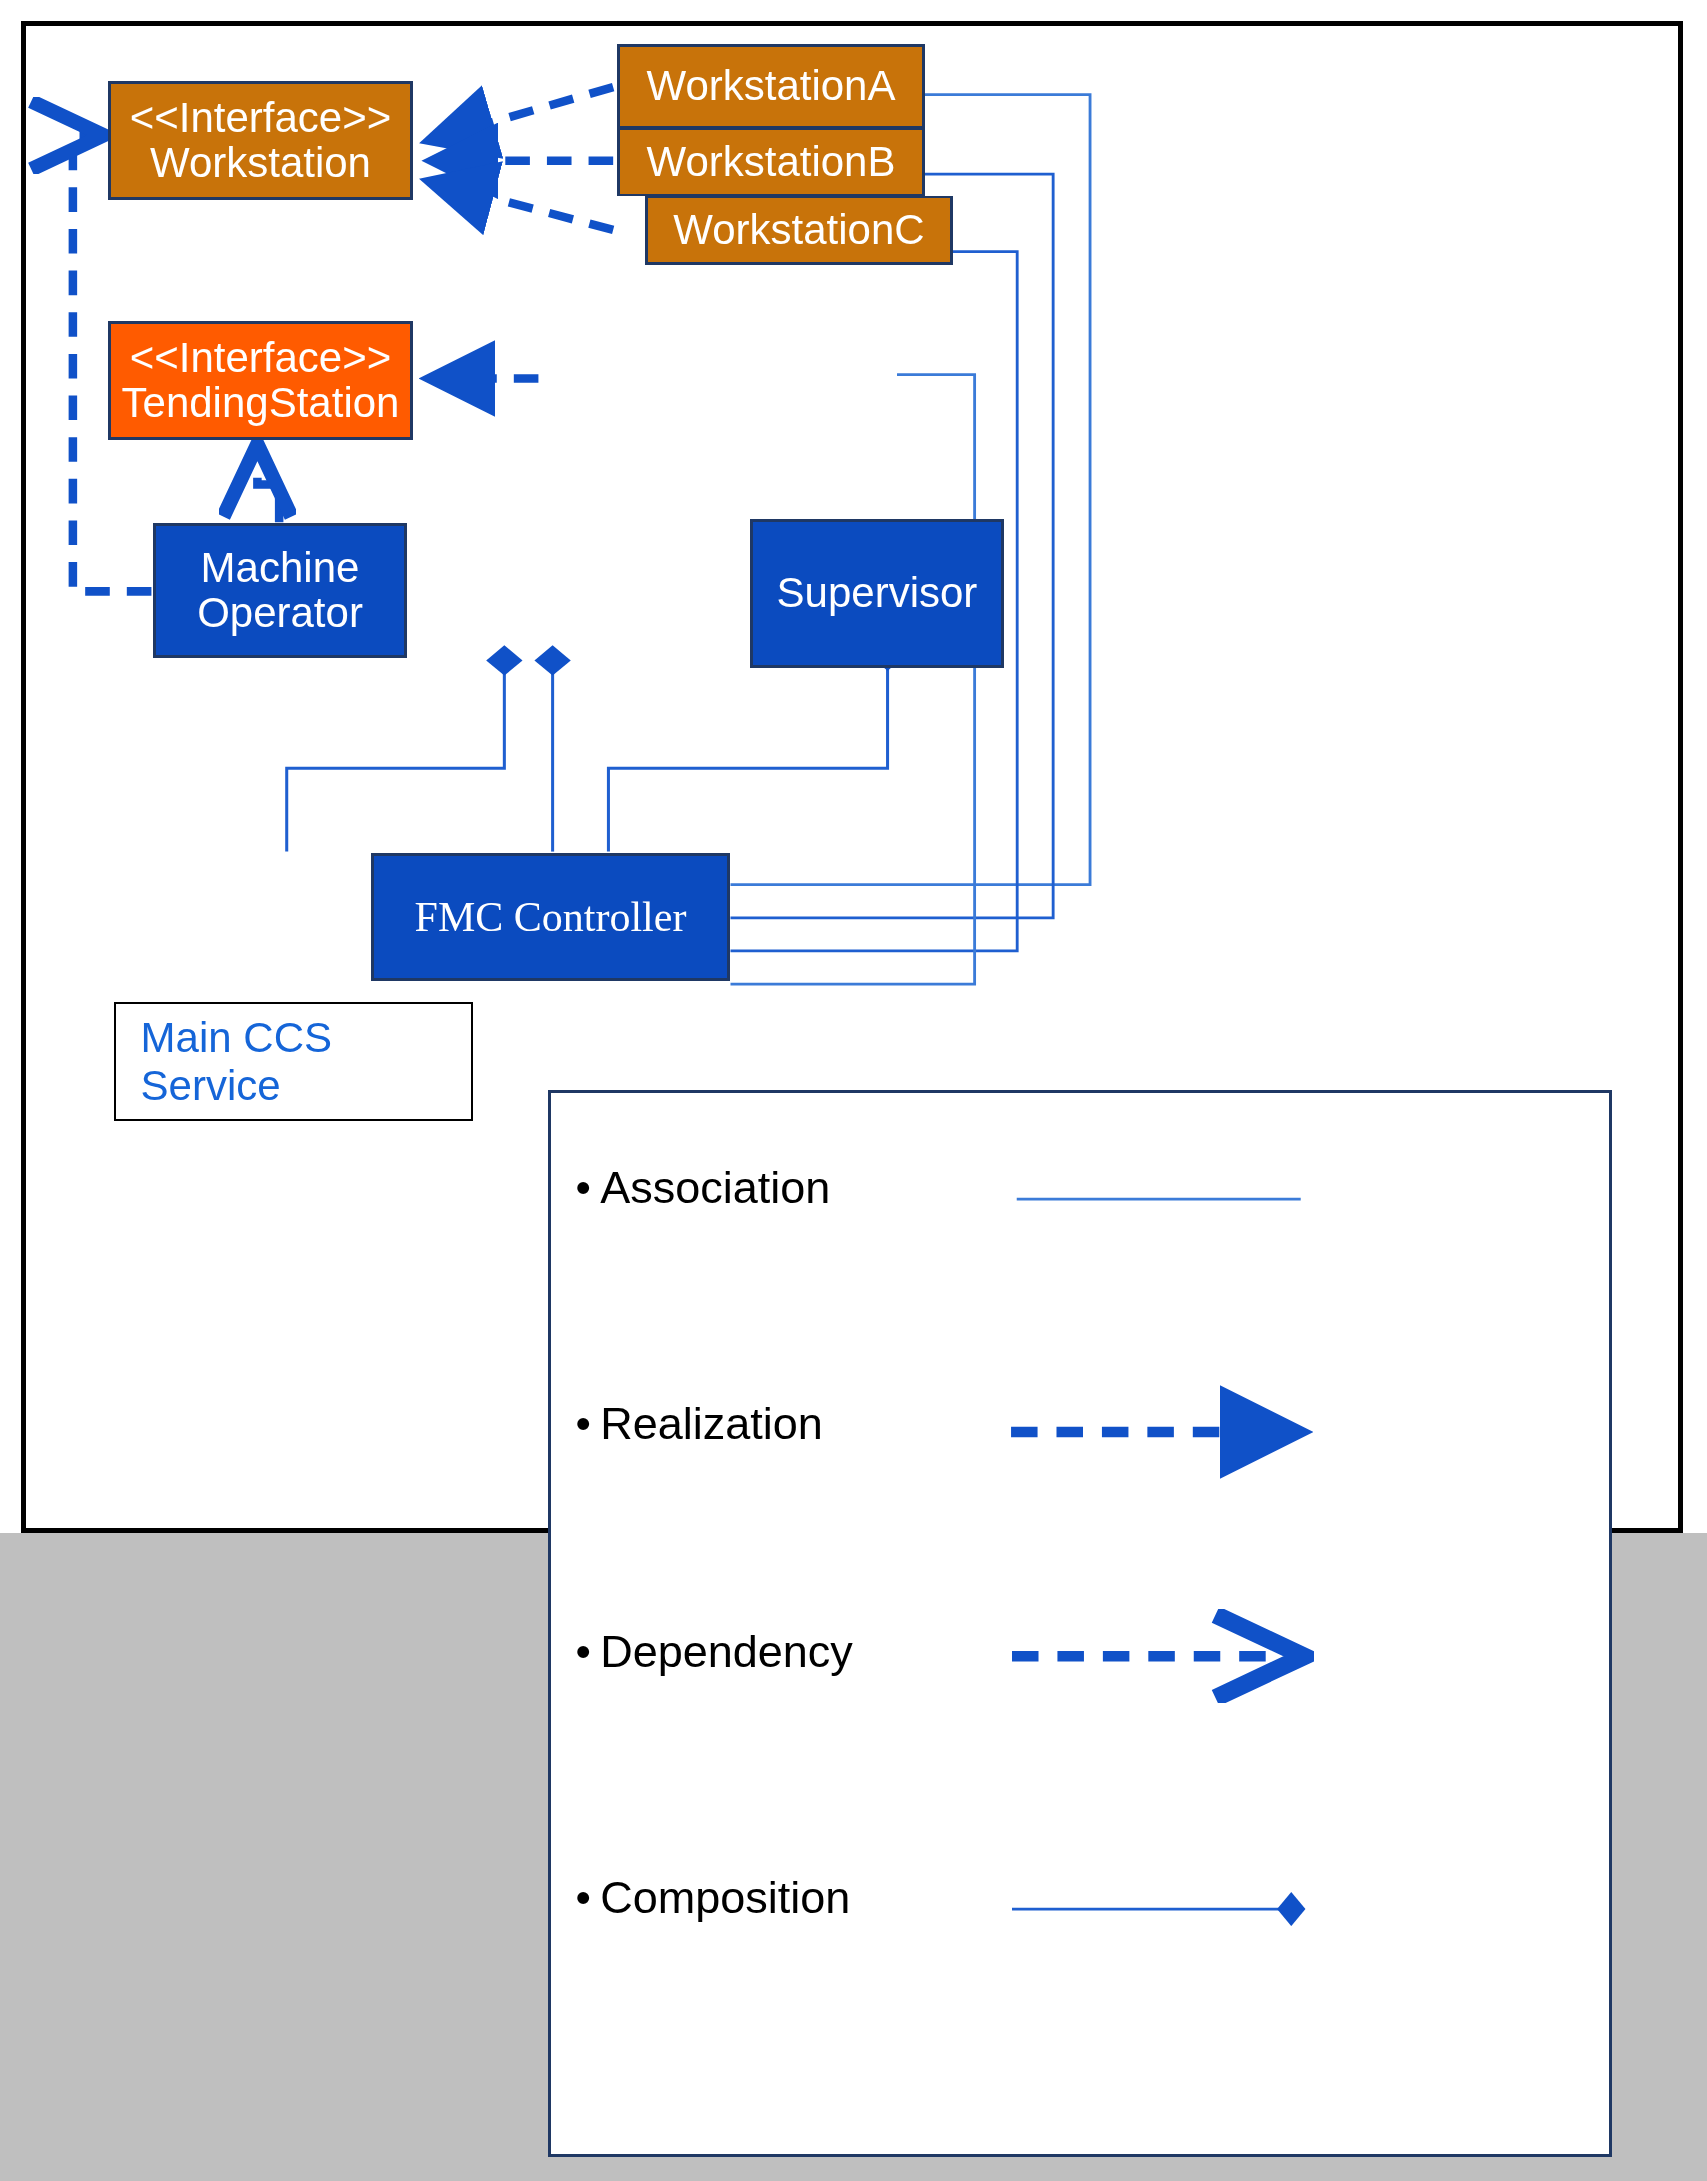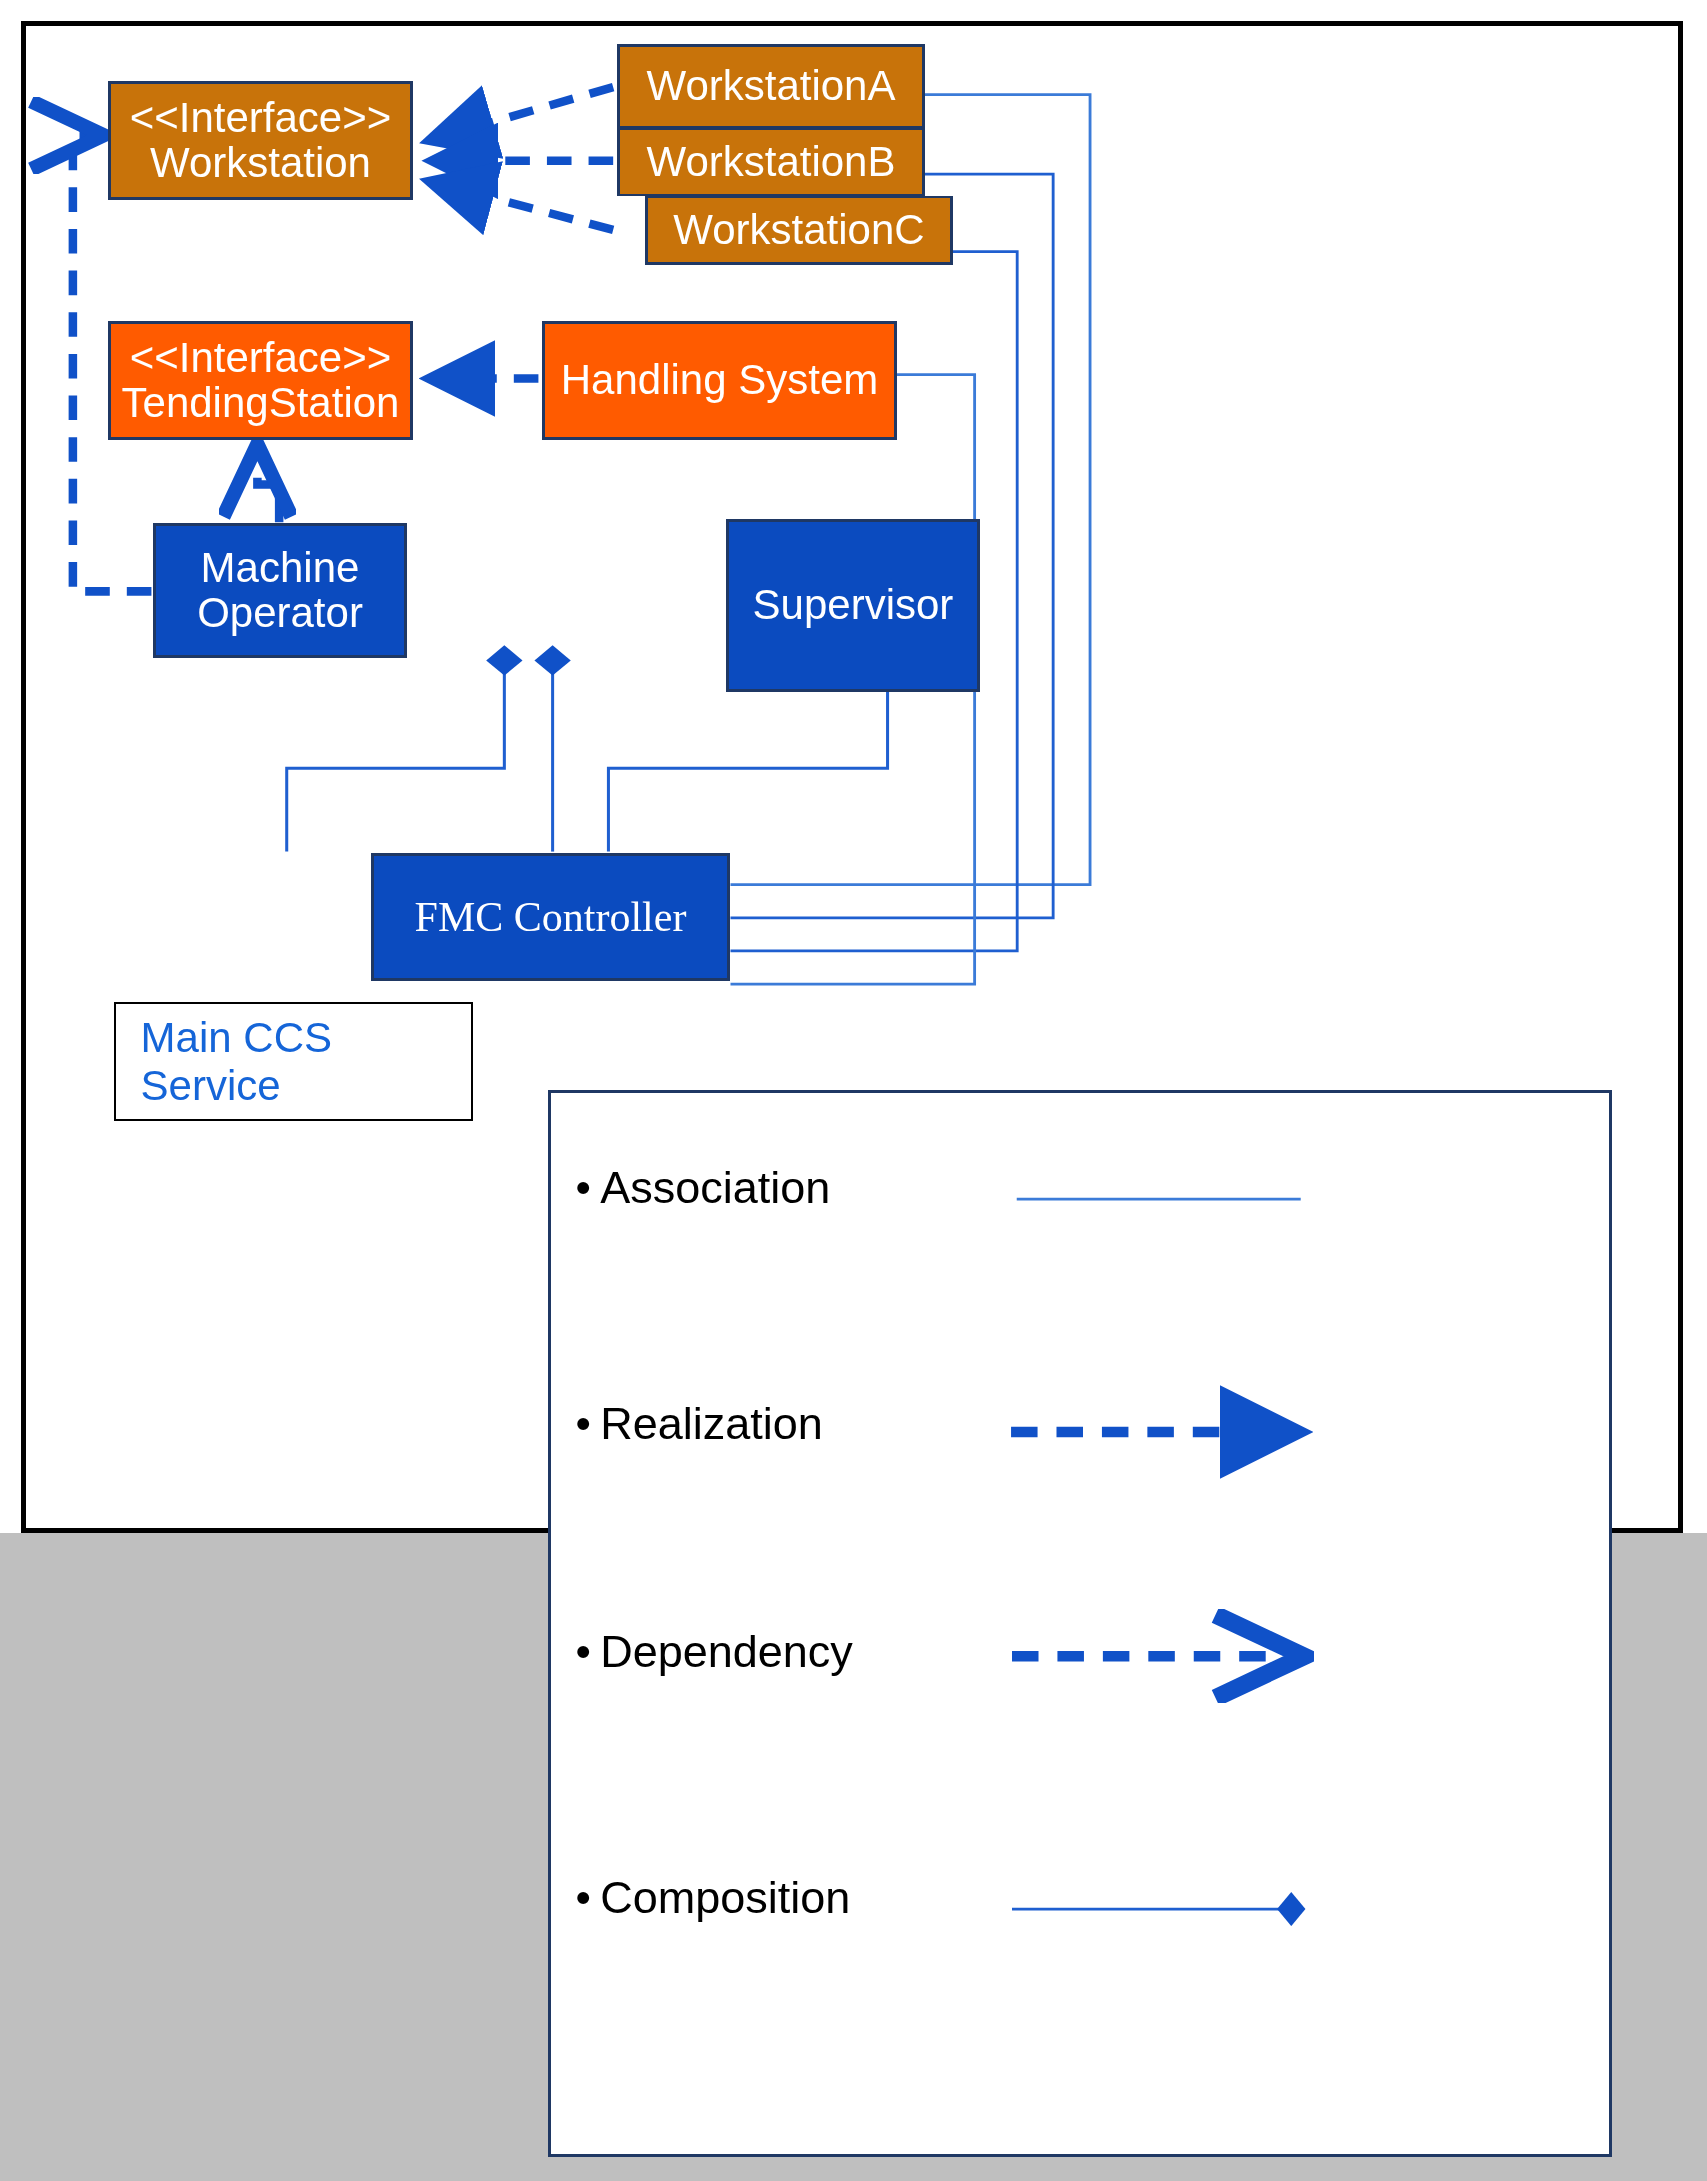--- a/index.html
+++ b/index.html
@@ -38,21 +38,21 @@
   .n-workstation-if{left:108px;top:81px;width:305px;height:119px;font-size:42px;}
   .n-tending-if{left:108px;top:321px;width:305px;height:119px;font-size:42px;}
   .n-handling{left:542px;top:321px;width:355px;height:119px;font-size:42px;}
 
   .n-wsa{left:617px;top:44px;width:308px;height:84px;font-size:42px;border-bottom-width:2.8px;}
   .n-wsb{left:617px;top:128px;width:308px;height:68px;font-size:42px;border-top-width:2.8px;border-bottom-width:2.8px;}
   .n-wsc{left:617px;top:196px;width:308px;height:69px;font-size:42px;border-top-width:2.8px;margin-left:28px;}
 
   .n-machine-op{left:153px;top:523px;width:254px;height:135px;font-size:42px;}
   .n-scheduler{left:443px;top:523px;width:258px;height:135px;font-size:42px;}
-  .n-supervisor{left:726px;top:519px;width:254px;height:173px;font-size:42px;}
+  .n-supervisor{left:750px;top:519px;width:254px;height:149px;font-size:42px;}
   .n-fmc{left:371px;top:853px;width:359px;height:128px;font-size:42px;font-family:Liberation Serif, serif;}
 
   
   .ccs-tag{
     position:absolute;left:114px;top:1002px;width:359px;height:119px;
     background:#ffffff;border:2.8px solid #000000;box-sizing:border-box;
     display:flex;align-items:center;padding-left:24.6px;
     color:#1565D8;font-size:42px;
   }
 
@@ -124,21 +124,20 @@
   <div class="node orange-dark n-workstation-if">&lt;&lt;Interface&gt;&gt;
 Workstation</div>
 
   <div class="node orange-dark n-wsa">WorkstationA</div>
   <div class="node orange-dark n-wsb">WorkstationB</div>
   <div class="node orange-dark n-wsc">WorkstationC</div>
 
   <div class="node orange-bright n-tending-if">&lt;&lt;Interface&gt;&gt;
 TendingStation</div>
 
-  <div class="node orange-bright n-handling">Handling System</div>
 
   <div class="node blue n-machine-op">Machine
 Operator</div>
   <div class="node blue n-supervisor">Supervisor</div>
   <div class="node blue n-fmc">FMC Controller</div>
 
   <div class="ccs-tag">
     <span>Main CCS Service</span>
   </div>
 

